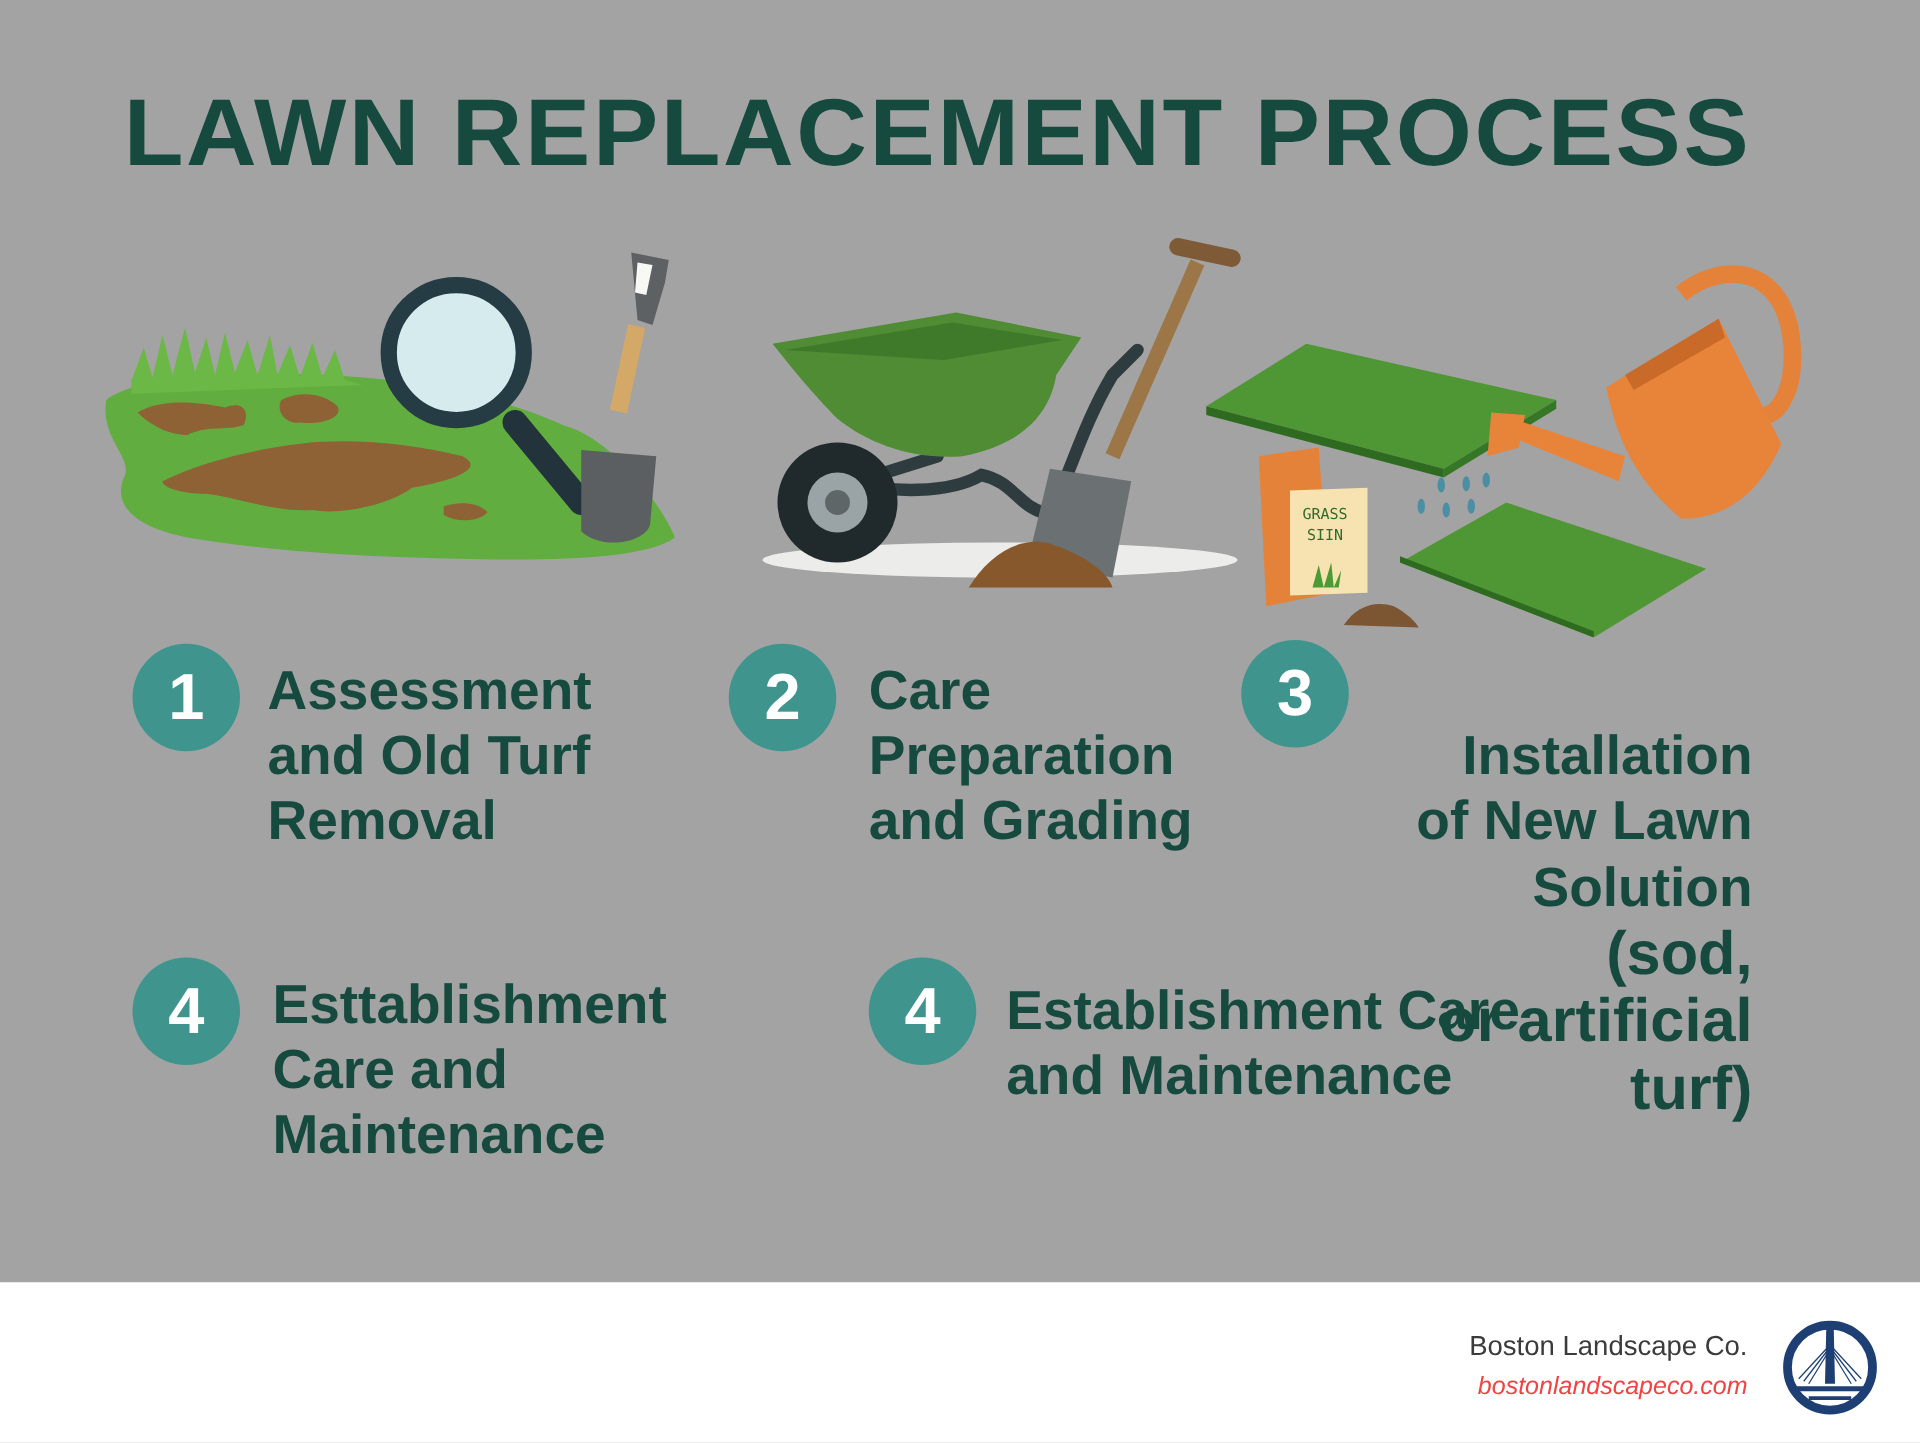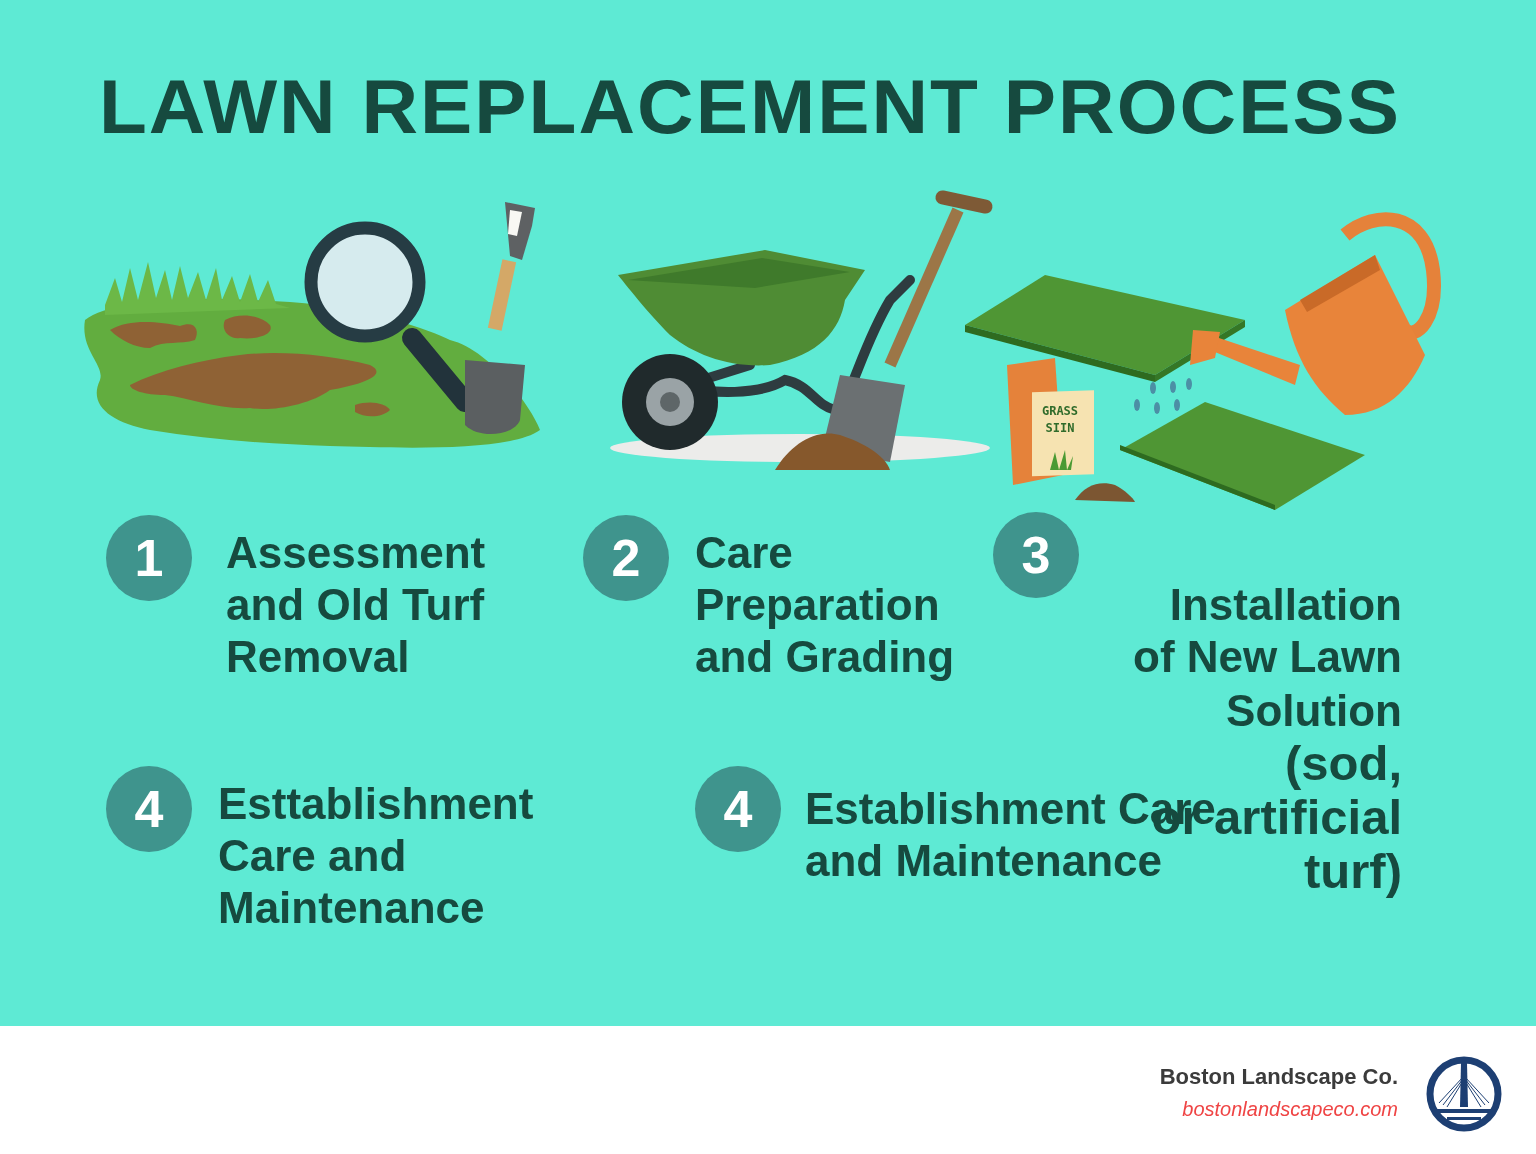--- a/index.html
+++ b/index.html
@@ -1,35 +1,35 @@
 <!DOCTYPE html>
 <html><head>
 <meta charset="utf-8">
 <style>
   * { box-sizing: border-box; margin: 0; padding: 0; }
   html, body { width: 1536px; height: 1154px; overflow: hidden; background: #ffffff; }
   body { font-family: "Liberation Sans", "DejaVu Sans", sans-serif; position: relative; }
-  .main { position: absolute; left: 0; top: 0; width: 1536px; height: 1026px; background: #5eead4; }
+  .main { position: absolute; left: 0; top: 0; width: 1536px; height: 1026px; background: #a3a3a3; }
   .footer { position: absolute; left: 0; top: 1026px; width: 1536px; height: 128px; background: #ffffff; }
 
   .title { position: absolute; left: 0; top: 62px; width: 1500px; text-align: center;
     font-size: 76px; font-weight: bold; color: #164a3f; letter-spacing: 2px; line-height: 90px;
     transform: scaleX(1.03); transform-origin: center; }
 
-  .illus { position: absolute; font-weight: bold; }
+  .illus { position: absolute; }
   .illus svg { display: block; }
 
   .step { position: absolute; }
   .badge { position: absolute; width: 86px; height: 86px; border-radius: 50%;
     background: #3f948d; color: #ffffff; font-size: 52px; font-weight: bold;
     display: flex; align-items: center; justify-content: center; }
   .step-text { position: absolute; color: #164a3f; font-weight: bold; font-size: 44px; line-height: 52px; white-space: pre-line; }
   .step-sub { font-size: 49px; }
 
-  .brand-name { position: absolute; right: 138px; top: 1064px; font-size: 22px; font-weight: bold; color: #3b3b3b; margin-left: 40px; }
+  .brand-name { position: absolute; right: 138px; top: 1064px; font-size: 22px; font-weight: normal; color: #3b3b3b; margin-left: 40px; }
   .brand-url { position: absolute; right: 138px; top: 1098px; font-size: 20px; color: #ef4444; font-style: italic; }
   .logo { position: absolute; left: 1425px; top: 1055px; width: 78px; height: 78px; }
 </style>
 </head>
 <body>
 
 <div class="main">
 
   <h1 class="title">LAWN REPLACEMENT PROCESS</h1>
 
@@ -111,21 +111,21 @@
         <text x="105" y="225" font-size="12" font-family="DejaVu Sans Mono, monospace" fill="#2f6b2a" text-anchor="middle">GRASS</text>
         <text x="105" y="242" font-size="12" font-family="DejaVu Sans Mono, monospace" fill="#2f6b2a" text-anchor="middle">SIIN</text>
         <path d="M95,280 L100,262 L104,280 L110,260 L112,280 L118,266 L116,280 Z" fill="#4b9a33"></path>
       </g>
       <path d="M120,310 C130,295 145,290 160,295 C170,300 178,308 180,312 Z" fill="#7c5632"></path>
     </svg>
   </div>
 
   <div class="step" style="left:106px;top:515px;">
     <div class="badge" style="left:0;top:0;">1</div>
-    <div class="step-text" style="left:120px;top:12px;width:320px;">Assessment
+    <div class="step-text" style="left:108px;top:12px;width:320px;">Assessment
 and Old Turf
 Removal</div>
   </div>
 
   <div class="step" style="left:583px;top:515px;">
     <div class="badge" style="left:0;top:0;">2</div>
     <div class="step-text" style="left:112px;top:12px;width:300px;">Care
 Preparation
 and Grading</div>
   </div>

